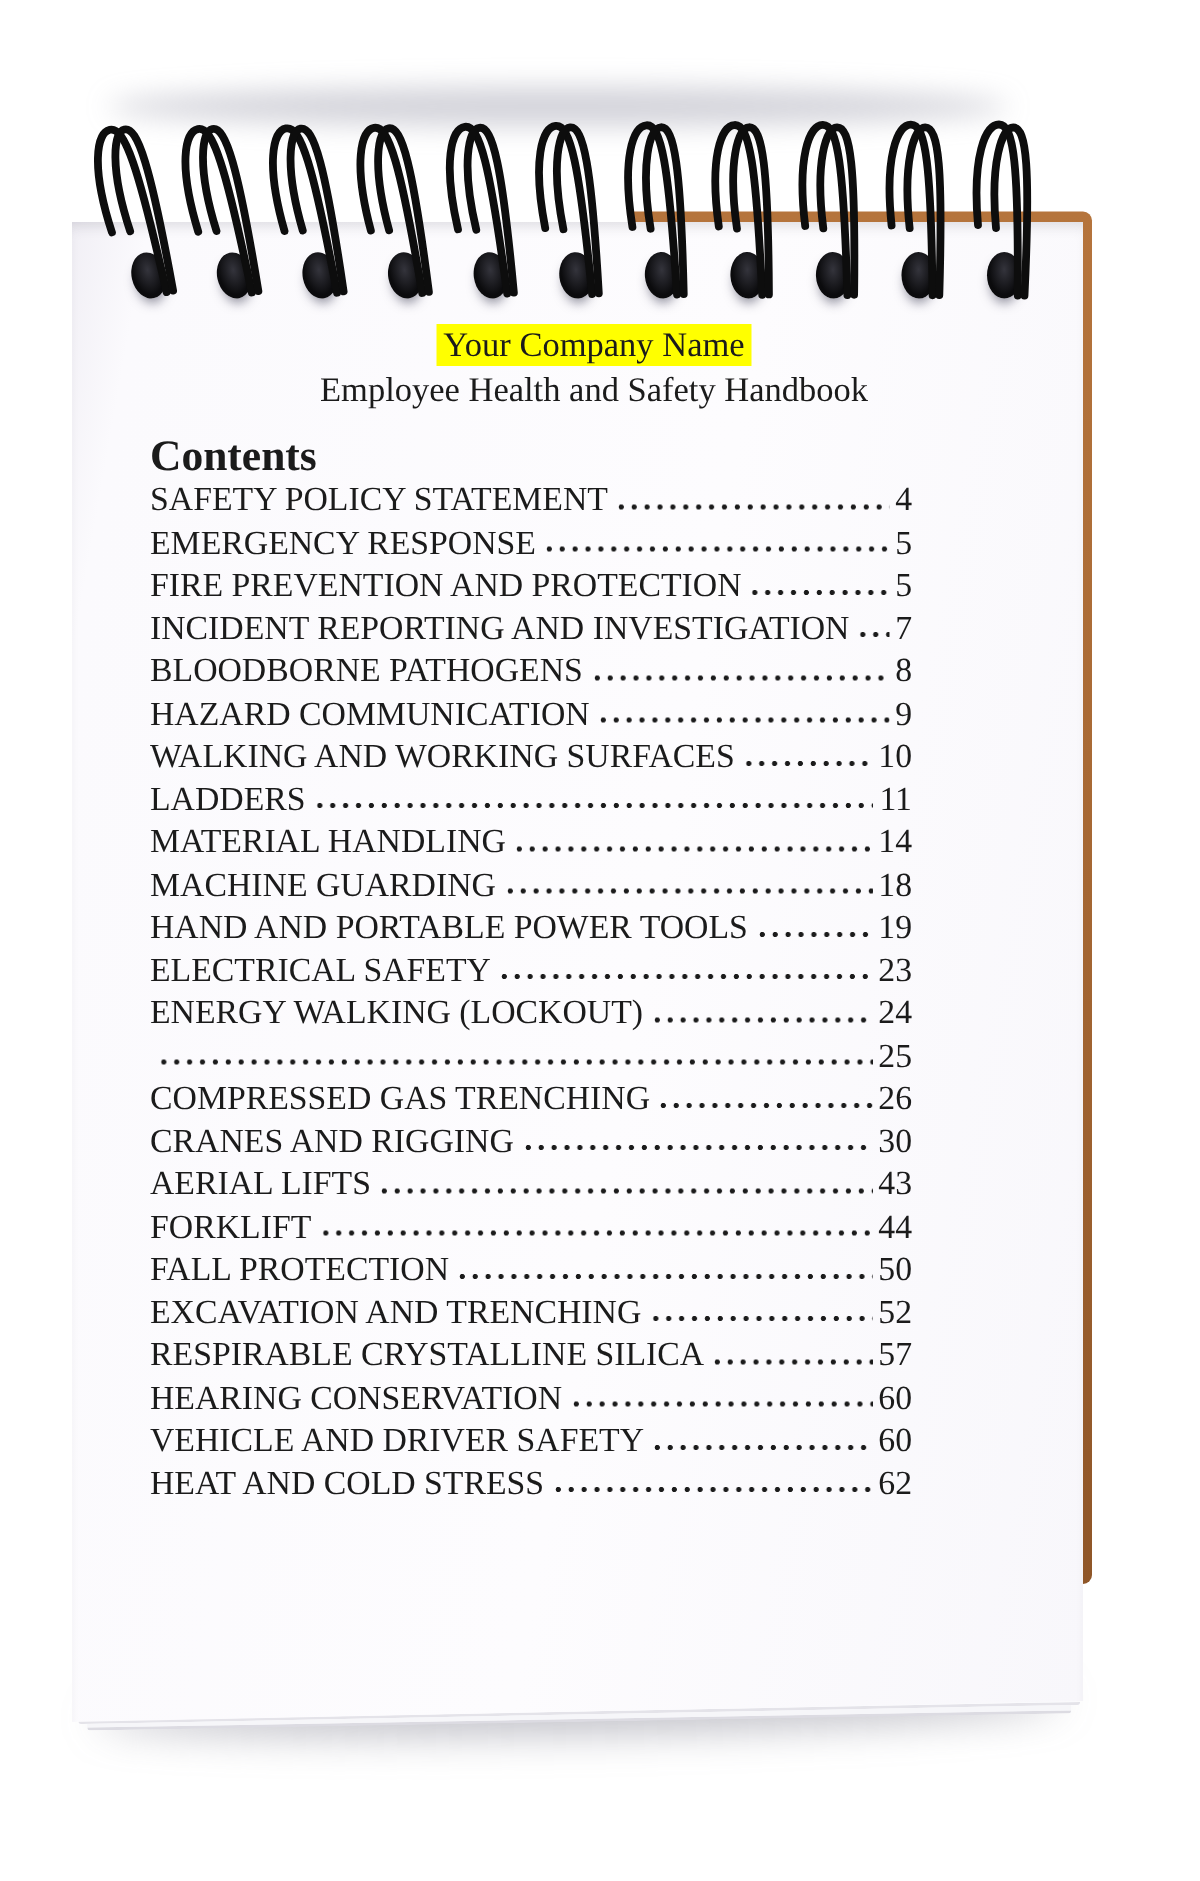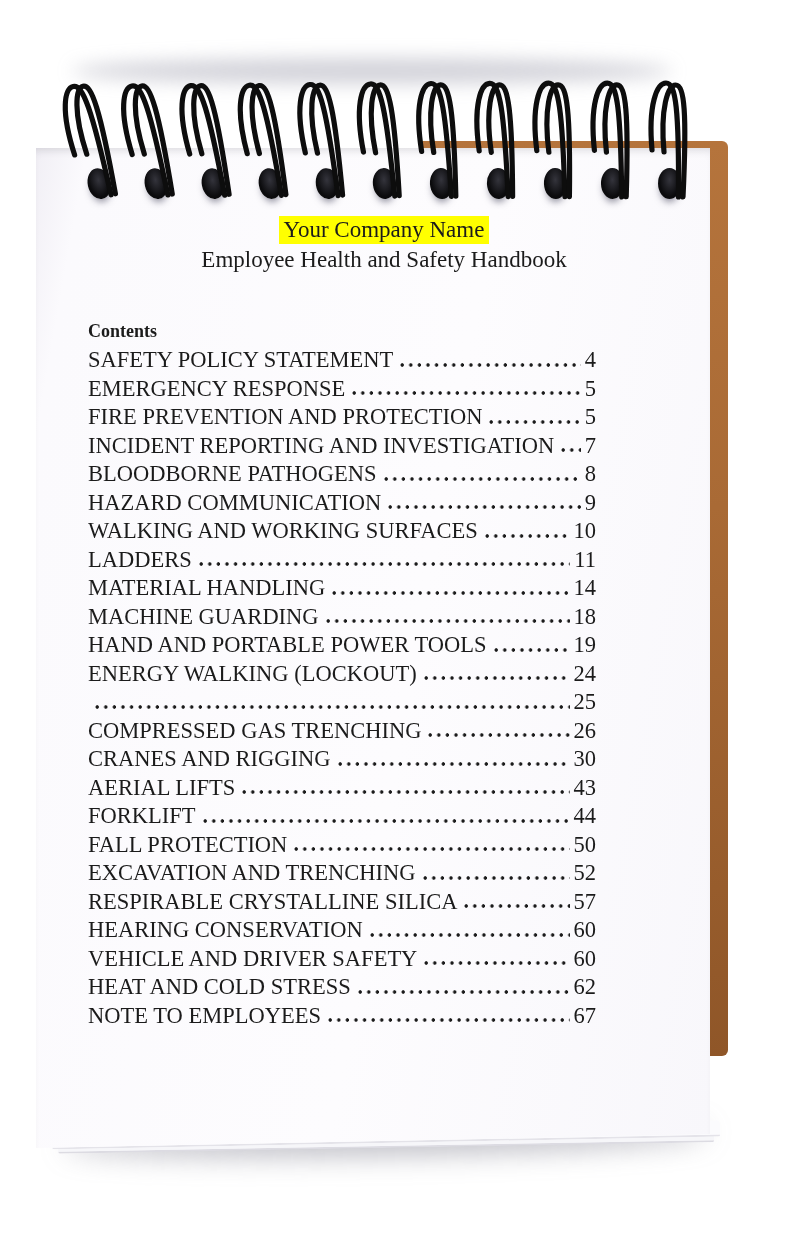--- a/index.html
+++ b/index.html
@@ -38,38 +38,38 @@
     transform:rotate(-1deg);z-index:2;
   }
   .sheet-a{
     position:absolute;left:52px;top:1127px;width:668px;height:14px;
     background:#fbfbfd;border-bottom:2px solid #e4e3e9;border-radius:2px;
     transform:rotate(-1.1deg);z-index:2;
   }
 
   
   .page{
-    position:absolute;left:36px;top:148px;width:674px;height:1000px;
+    position:absolute;left:48px;top:148px;width:674px;height:1000px;
     background:linear-gradient(100deg,#f1eff5 0%,#fbfafd 6%,#fdfcfe 55%,#f8f7fb 100%);
     clip-path:polygon(0% 0%,100% 0%,100% 98.6%,0% 100%);
     box-shadow:
       inset 0 7px 9px -5px rgba(60,60,80,.18),
       -8px 6px 16px -8px rgba(80,80,100,.35),
       10px 8px 20px -10px rgba(80,80,100,.30);
     z-index:3;
   }
 
   .doc{padding:67px 0 0 52px;width:560px;color:#1b1b1b;}
 
   .doc-header{padding-left:36px;width:520px;text-align:center;line-height:30px;font-size:23px;}
   .company-highlight{background:#ffff00;padding:1px 5px 2px 5px;}
   .subtitle{line-height:30px;}
 
   .contents-heading{
-    margin-top:41px;font-weight:bold;font-size:18px;line-height:30px;
+    margin-top:14px;font-weight:bold;font-size:29px;line-height:30px;
   }
 
   .toc{width:508px;}
   .toc-row{
     display:flex;align-items:baseline;white-space:nowrap;
     font-size:22.5px;line-height:28.5px;height:28.5px;
   }
   .toc-title{flex:0 1 auto;overflow:visible;}
   .toc-leader{
     flex:1 1 auto;min-width:4px;height:10px;align-self:flex-end;
@@ -178,20 +178,25 @@
             <span class="toc-leader"></span>
             <span class="toc-page">18</span>
           </div>
 
           <div class="toc-row">
             <span class="toc-title">HAND AND PORTABLE POWER TOOLS</span>
             <span class="toc-leader"></span>
             <span class="toc-page">19</span>
           </div>
 
+          <div class="toc-row">
+            <span class="toc-title">ELECTRICAL SAFETY</span>
+            <span class="toc-leader"></span>
+            <span class="toc-page">23</span>
+          </div>
 
           <div class="toc-row">
             <span class="toc-title">ENERGY WALKING (LOCKOUT)</span>
             <span class="toc-leader"></span>
             <span class="toc-page">24</span>
           </div>
 
           <div class="toc-row">
             <span class="toc-leader"></span>
             <span class="toc-page">25</span>
@@ -252,25 +257,20 @@
             <span class="toc-leader"></span>
             <span class="toc-page">60</span>
           </div>
 
           <div class="toc-row">
             <span class="toc-title">HEAT AND COLD STRESS</span>
             <span class="toc-leader"></span>
             <span class="toc-page">62</span>
           </div>
 
-          <div class="toc-row">
-            <span class="toc-title">NOTE TO EMPLOYEES</span>
-            <span class="toc-leader"></span>
-            <span class="toc-page">67</span>
-          </div>
         </div>
 
     </div>
   </div>
 
   <div class="binding">
       <div class="loop" style="left: 72px; --lean: -13deg;">
         <span class="hole"></span>
         <svg class="wires" width="56" height="128" viewBox="0 0 56 128">
           <path d="M10 74 C 6 28, 15 7, 24 7 C 34 7, 37 34, 36.5 121" fill="none" stroke="#0d0d0d" stroke-width="5.2" stroke-linecap="round"></path>

